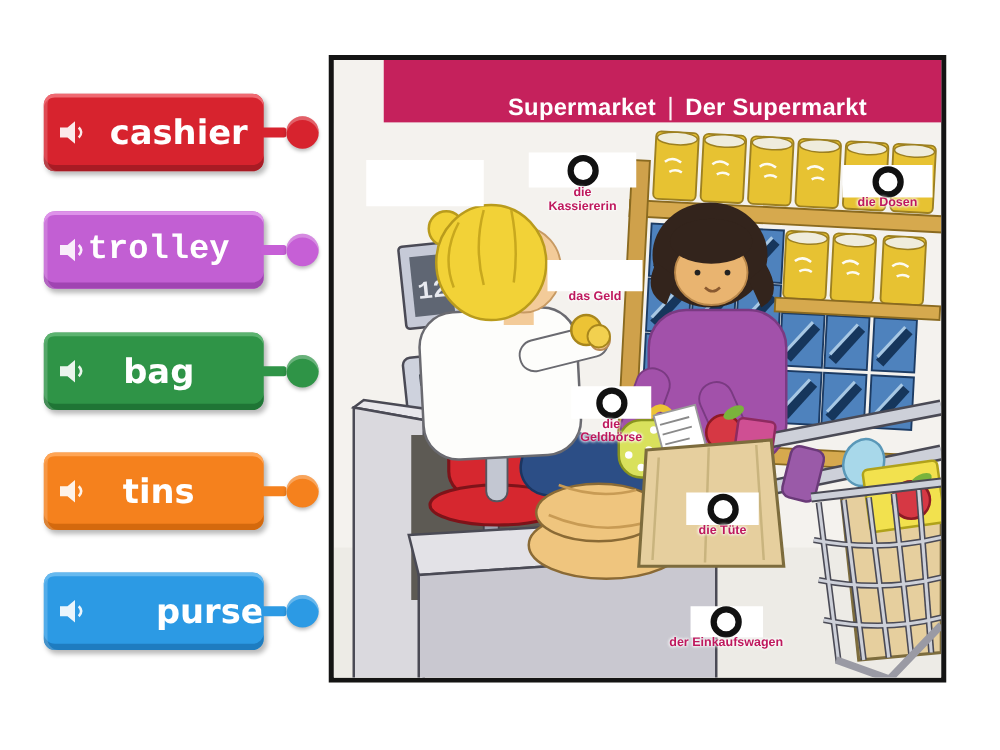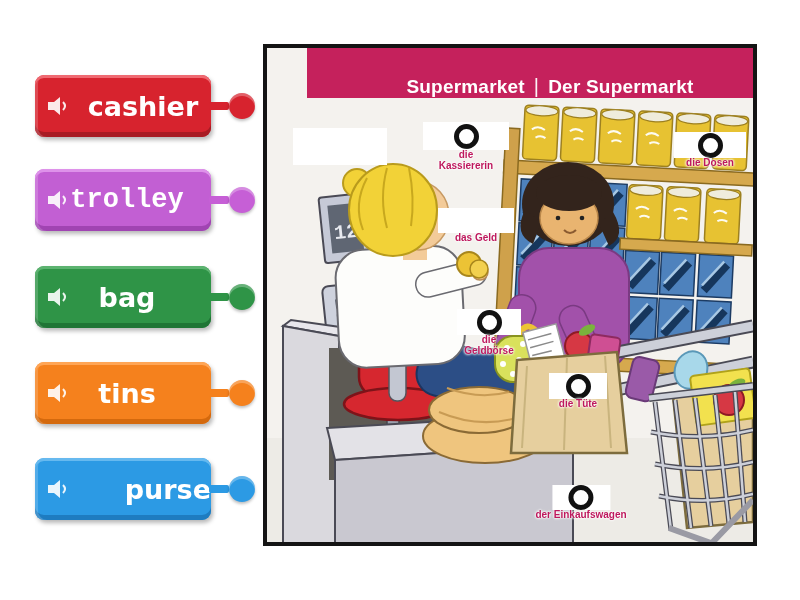--- a/index.html
+++ b/index.html
@@ -347,21 +347,21 @@
   </div>
 
   <div class="pin" style="left:222px;top:261px">
     <span class="ringwrap" style="width:64px;height:26px">
         <span class="ring"></span>
       </span>
     <span class="txt">die</span>
     <span class="txt">Geldbörse</span>
   </div>
 
-  <div class="pin" style="left:311px;top:325px">
+  <div class="pin" style="left:311px;top:346px">
     <span class="ringwrap" style="width:58px;height:26px">
         <span class="ring"></span>
       </span>
     <span class="txt">die Tüte</span>
   </div>
 
   <div class="pin" style="left:314px;top:437px">
     <span class="ringwrap" style="width:58px;height:25px">
         <span class="ring"></span>
       </span>

